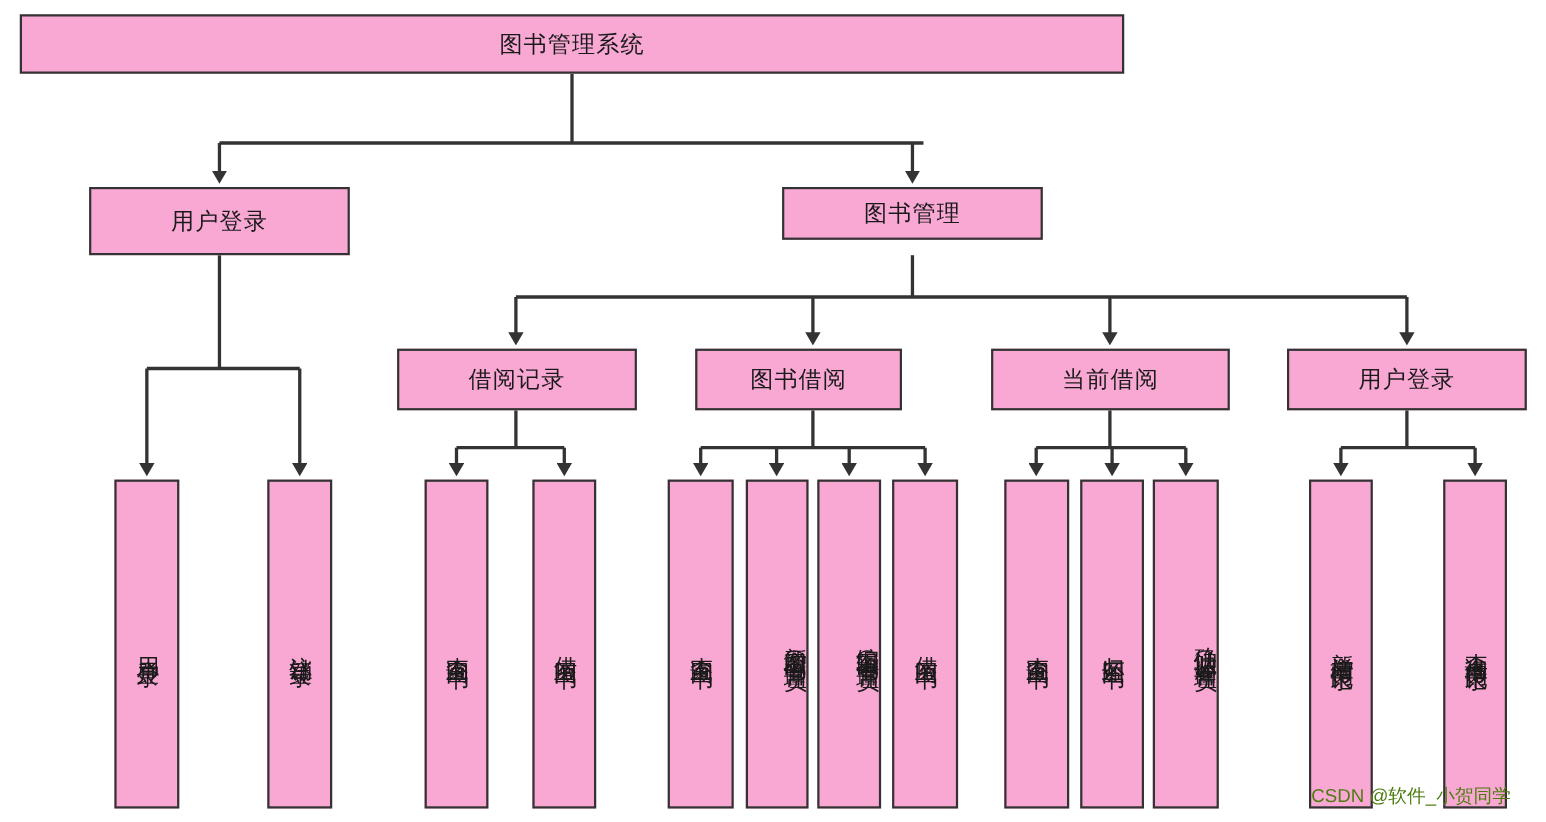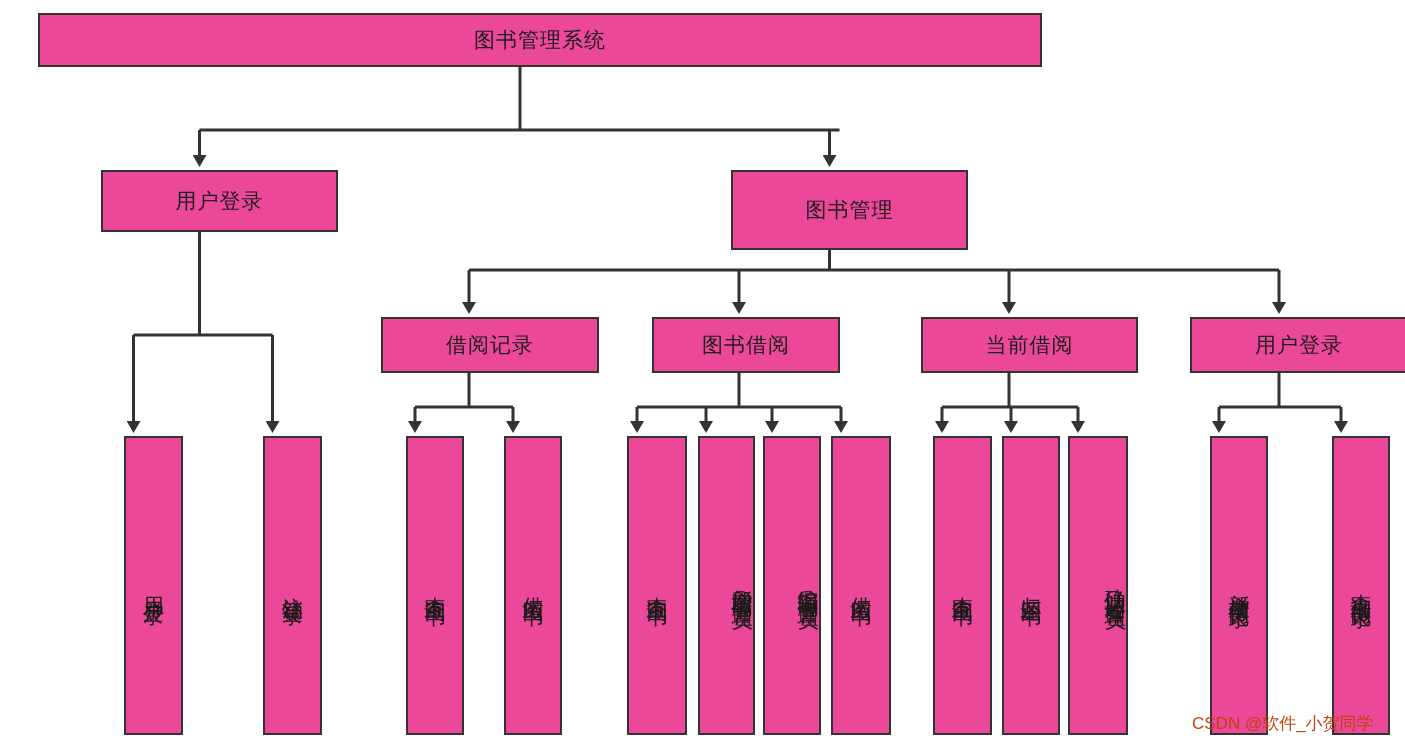--- a/index.html
+++ b/index.html
@@ -1,25 +1,25 @@
 <!DOCTYPE html>
 <html><head>
 <meta charset="utf-8">
 <style>
   html,body{margin:0;padding:0;background:#ffffff;}
   body{font-family:"Liberation Sans","DejaVu Sans",sans-serif;}
   #stage{position:relative;width:1405px;height:747px;background:#fff;overflow:hidden;}
   #stage svg{position:absolute;left:0;top:0;width:1405px;height:747px;}
-  .node{position:absolute;box-sizing:border-box;border:2.5px solid #333333;background:#ec4899;
-        display:flex;align-items:center;justify-content:center;color:#1a1a1a;margin-left:20px;}
+  .node{position:absolute;box-sizing:border-box;border:2.5px solid #333333;background:#f9a8d4;
+        display:flex;align-items:center;justify-content:center;color:#1a1a1a;}
   .node.h{font-size:21px;letter-spacing:1px;}
   .node.v{writing-mode:vertical-rl;text-orientation:upright;font-size:21px;letter-spacing:3px;
           padding:6px 0;line-height:1.05;}
   .node.v.topal{align-items:flex-start;}
-  .watermark{position:absolute;left:1192px;top:712px;font-size:17px;color:#c2410c;white-space:nowrap;}
+  .watermark{position:absolute;left:1192px;top:712px;font-size:17px;color:#4d7c0f;white-space:nowrap;}
 </style>
 </head>
 <body>
 
 <div id="stage">
 
   <svg viewBox="0 0 1405 747">
     <defs>
       <marker id="arw" markerWidth="12" markerHeight="14" refX="1" refY="7" orient="auto" markerUnits="userSpaceOnUse">
         <path d="M0,0 L12,7 L0,14 Z" fill="#333333"></path>
@@ -65,21 +65,21 @@
       <path d="M1279,373 L1279,407"></path>
       <path d="M1219,407 L1341,407"></path>
       <path d="M1219,407 L1219,422" marker-end="url(#arw)"></path>
       <path d="M1341,407 L1341,422" marker-end="url(#arw)"></path>
     </g>
   </svg>
 
   <div class="node h" id="root-node" style="left: 18px; top: 13px; width: 1004px; height: 54px;">图书管理系统</div>
 
   <div class="node h" id="l2-0" style="left: 81px; top: 170px; width: 237px; height: 62px;">用户登录</div>
-  <div class="node h" id="l2-1" style="left: 711px; top: 170px; width: 237px; height: 80px;">图书管理</div>
+  <div class="node h" id="l2-1" style="left: 711px; top: 170px; width: 237px; height: 48px;">图书管理</div>
 
   <div class="node h" id="l3-0" style="left: 361px; top: 317px; width: 218px; height: 56px;">借阅记录</div>
   <div class="node h" id="l3-1" style="left: 632px; top: 317px; width: 188px; height: 56px;">图书借阅</div>
   <div class="node h" id="l3-2" style="left: 901px; top: 317px; width: 217px; height: 56px;">当前借阅</div>
   <div class="node h" id="l3-3" style="left: 1170px; top: 317px; width: 218px; height: 56px;">用户登录</div>
 
   <div class="node v" id="lf-0" style="left: 104px; top: 436px; width: 59px; height: 299px;">用户登录</div>
   <div class="node v" id="lf-1" style="left: 243px; top: 436px; width: 59px; height: 299px;">注销登录</div>
   <div class="node v" id="lf-2" style="left: 386px; top: 436px; width: 58px; height: 299px;">查询图书</div>
   <div class="node v" id="lf-3" style="left: 484px; top: 436px; width: 58px; height: 299px;">借阅图书</div>

